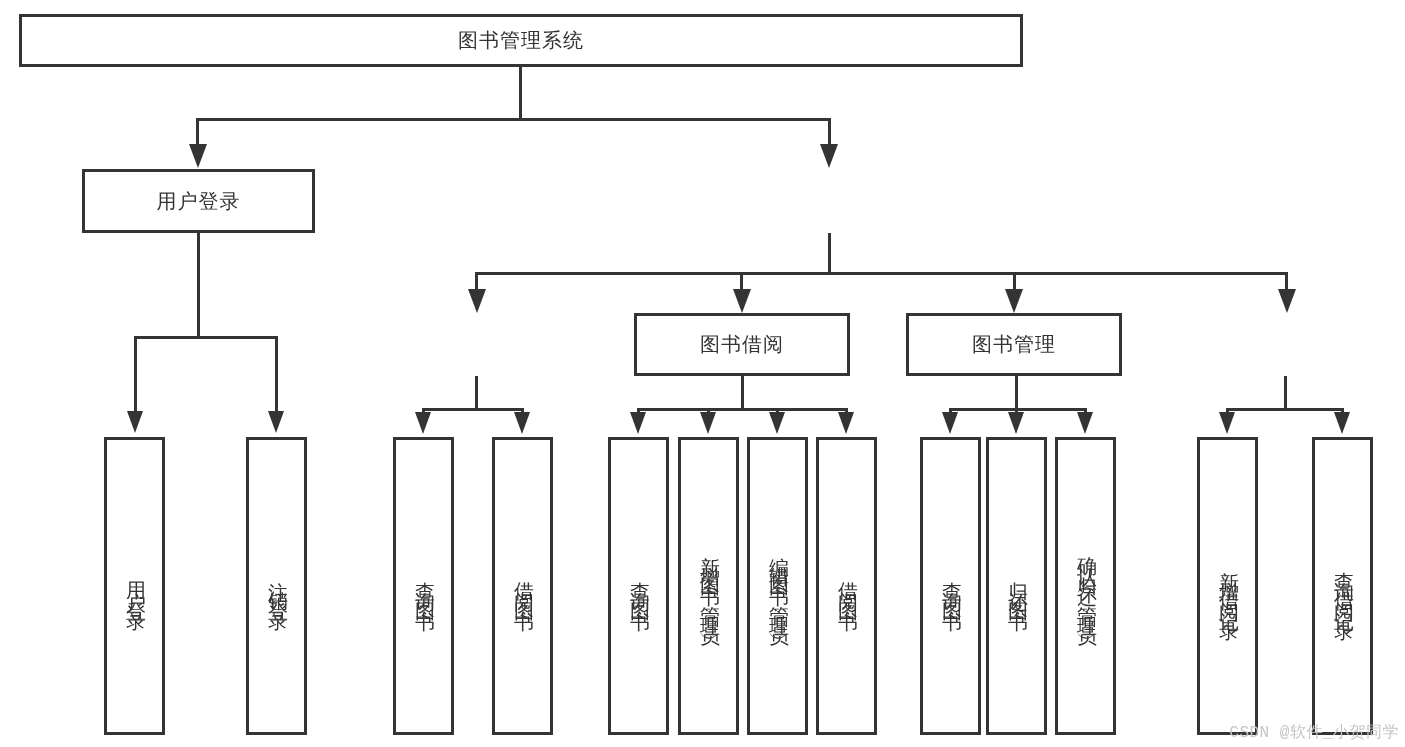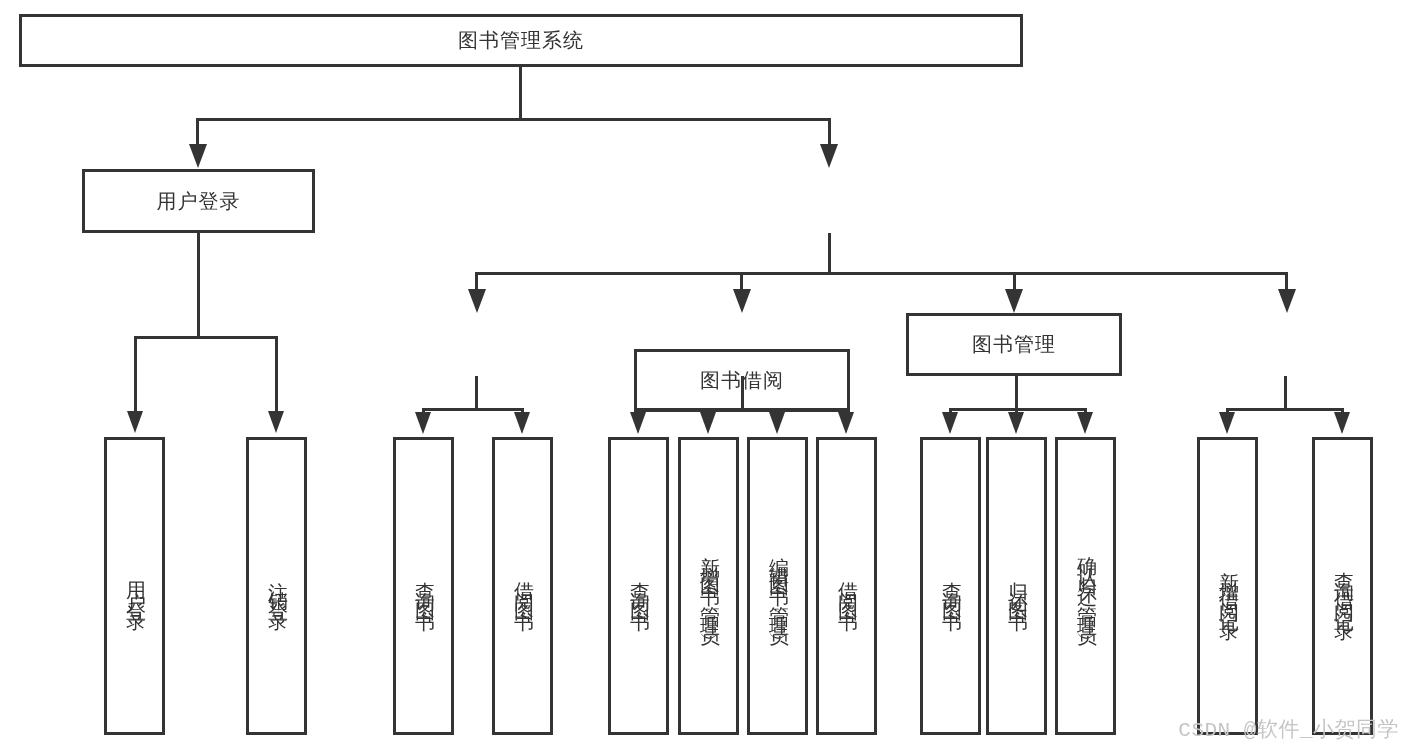--- a/index.html
+++ b/index.html
@@ -24,21 +24,21 @@
     position:absolute; width:0; height:0;
     border-left:9px solid transparent; border-right:9px solid transparent;
     border-top:24px solid #343434;
   }
   .arrow.small {
     border-left:8px solid transparent; border-right:8px solid transparent;
     border-top:22px solid #343434;
   }
   .watermark {
     position:absolute; right:6px; bottom:4px;
-    font-size:21px; color:#c7c4c4; letter-spacing:0.5px; white-space:nowrap;
+    font-size:16px; color:#c7c4c4; letter-spacing:0.5px; white-space:nowrap;
   }
 </style>
 </head>
 <body>
 
 <div id="stage">
 
   <div class="box" style="left:19px; top:14px; width:1004px; height:53px;">
     <span>图书管理系统</span>
   </div>
@@ -72,21 +72,21 @@
   <div class="hline" style="left:476px; top:272px; width:812px;"></div>
   <div class="vline" style="left:475px; top:272px; height:20px;"></div>
   <div class="arrow" style="left:468px; top:289px;"></div>
   <div class="vline" style="left:740px; top:272px; height:20px;"></div>
   <div class="arrow" style="left:733px; top:289px;"></div>
   <div class="vline" style="left:1013px; top:272px; height:20px;"></div>
   <div class="arrow" style="left:1005px; top:289px;"></div>
   <div class="vline" style="left:1285px; top:272px; height:20px;"></div>
   <div class="arrow" style="left:1278px; top:289px;"></div>
 
-  <div class="box" style="left:634px; top:313px; width:216px; height:63px;margin-top:36px;">
+  <div class="box" style="left:634px; top:313px; width:216px; height:63px;">
     <span>图书借阅</span>
   </div>
   <div class="box" style="left:906px; top:313px; width:216px; height:63px;">
     <span>图书管理</span>
   </div>
 
   <div class="vline" style="left:475px; top:376px; height:35px;"></div>
   <div class="hline" style="left:422px; top:408px; width:102px;"></div>
   <div class="vline" style="left:422px; top:408px; height:10px;"></div>
   <div class="arrow small" style="left:415px; top:412px;"></div>

